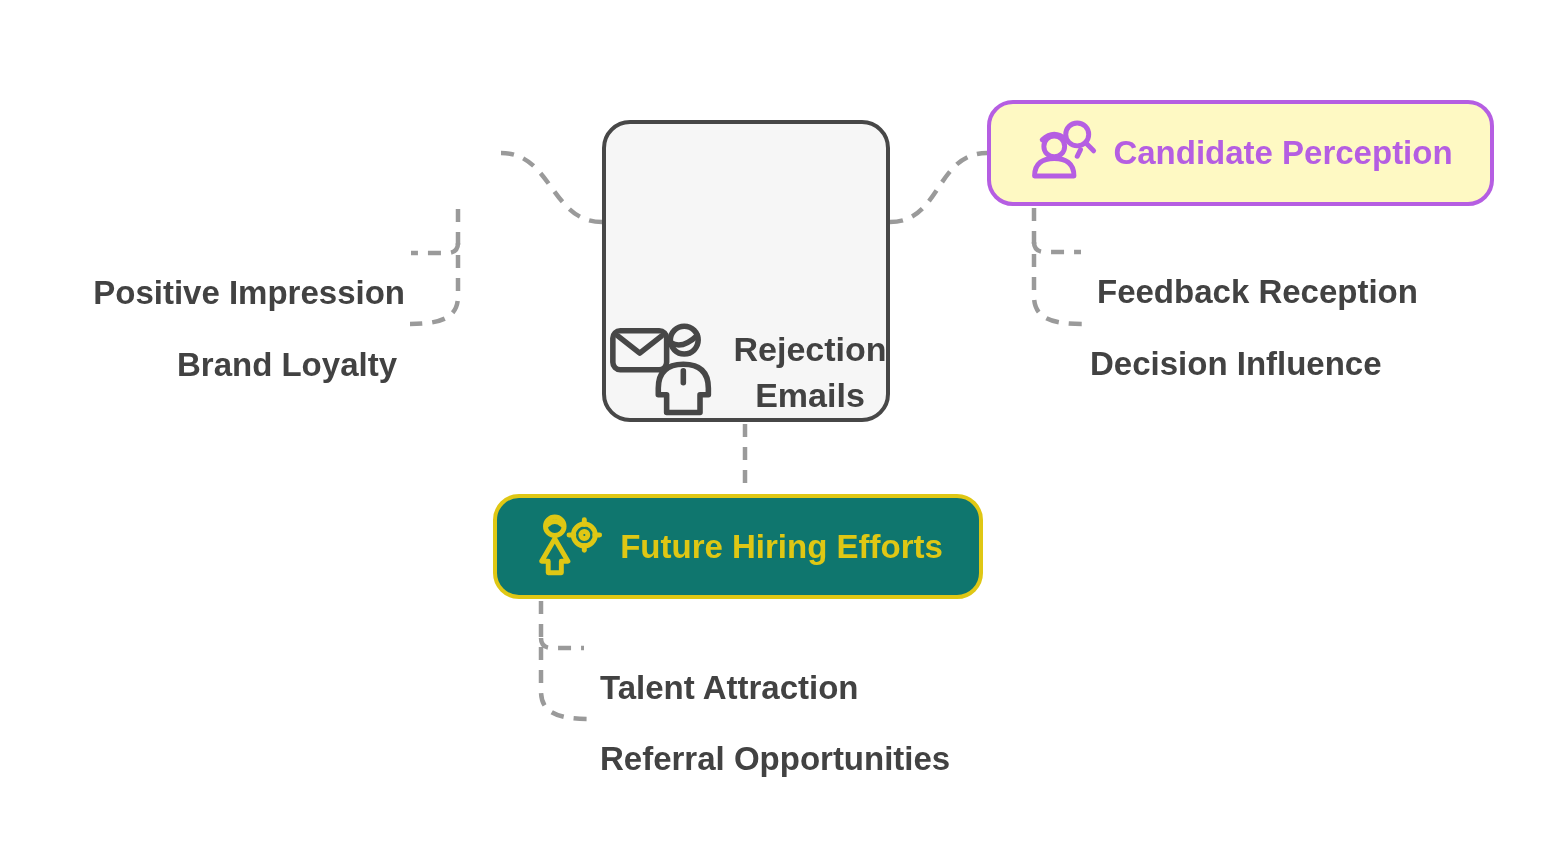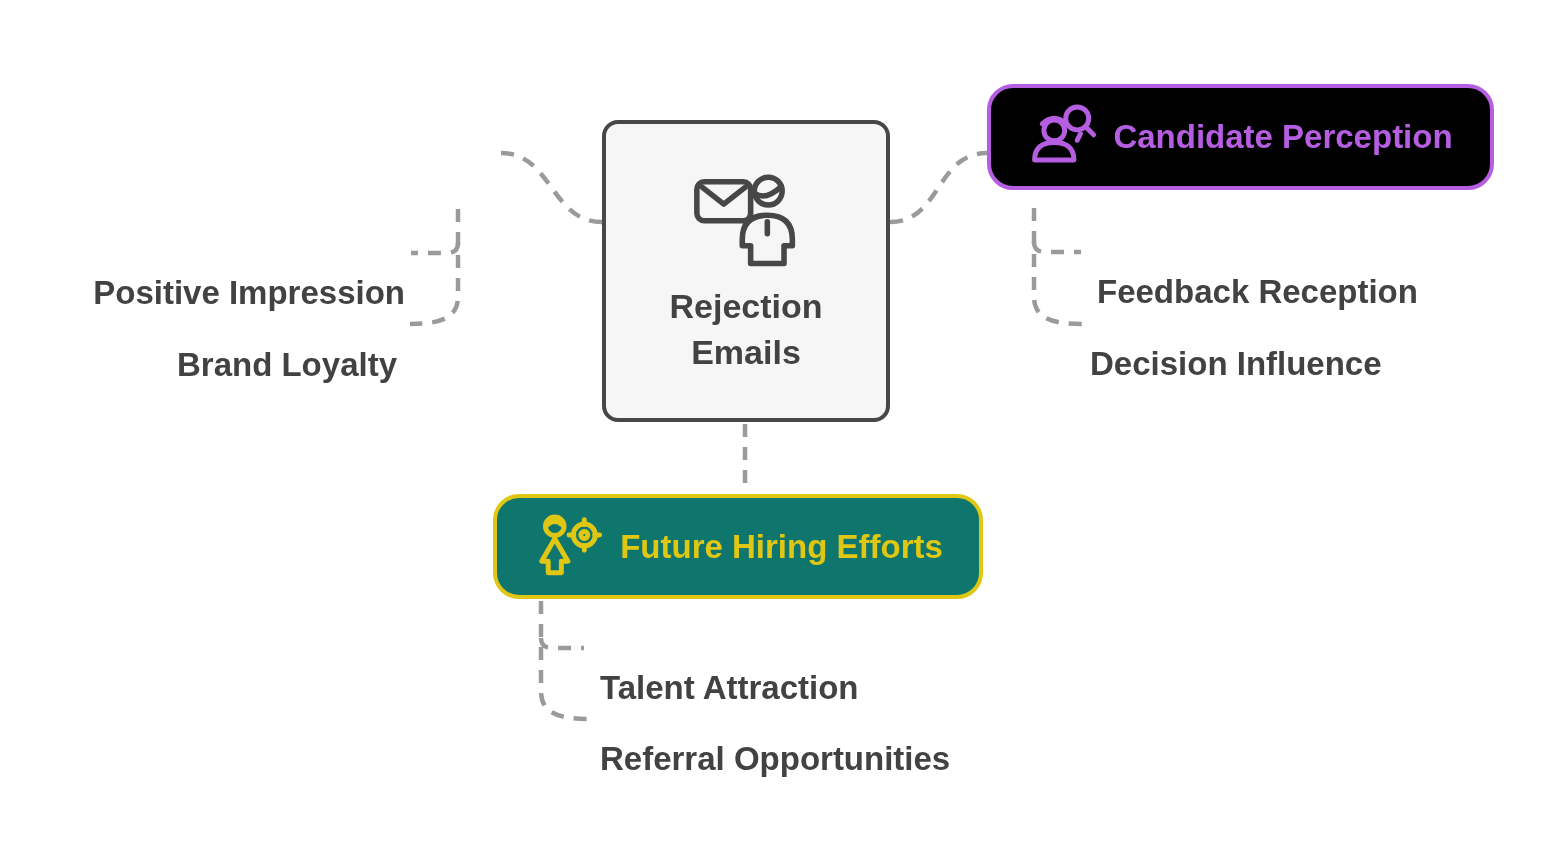--- a/index.html
+++ b/index.html
@@ -32,23 +32,23 @@
     border-width:4px;
     background:#fff;
   }
   .branch{
     border-radius:26px;
     font-size:33px;
     font-weight:600;
     gap:15px;
   }
   .center-node{
-    border-radius:16px;
-    flex-direction:column;
+    border-radius:28px;
     gap:14px;
+    align-items:flex-end;
   }
   .center-label{
     font-size:34px;
     font-weight:600;
     line-height:46px;
     text-align:center;
     max-width:210px;
   }
   .branch .label{white-space:nowrap;}
   .icon{
@@ -89,21 +89,21 @@
       <path d="M 13 22 L 36 40 L 59 22"></path>
       <circle cx="84" cy="26" r="15"></circle>
       <path d="M 70 29 Q 82 36 98 21"></path>
       <path d="M 56 78 Q 56 52 83 52 Q 110 52 110 78 L 110 85 L 101 85 L 101 104 L 65 104 L 65 85 L 56 85 Z"></path>
       <path d="M 83 59 L 83 72"></path>
     </svg>
     <div class="center-label">Rejection Emails</div>
   </div>
 
 
-  <div class="node branch" style="left: 987px; top: 84px; width: 507px; height: 106px; background-color: #000000; border-color: rgb(181, 94, 226); color: rgb(181, 94, 226);">
+  <div class="node branch" style="left: 987px; top: 100px; width: 507px; height: 106px; background-color: #fef9c3; border-color: rgb(181, 94, 226); color: rgb(181, 94, 226);">
     <svg class="icon" width="70" height="70" viewBox="0 0 64 64" stroke-width="4.5" style="stroke: rgb(181, 94, 226);">
       <circle cx="45" cy="15" r="10.5"></circle>
       <path d="M 52.5 22.5 L 60 30"></path>
       <circle cx="24" cy="26" r="9.5"></circle>
       <path d="M 13 20 Q 24 10 35 20"></path>
       <path d="M 6 53 C 6 41 14 37 24 37 C 34 37 42 41 42 53 Z"></path>
       <path d="M 45 35 L 48 29"></path>
     </svg>
     <span class="label">Candidate Perception</span>
   </div>

